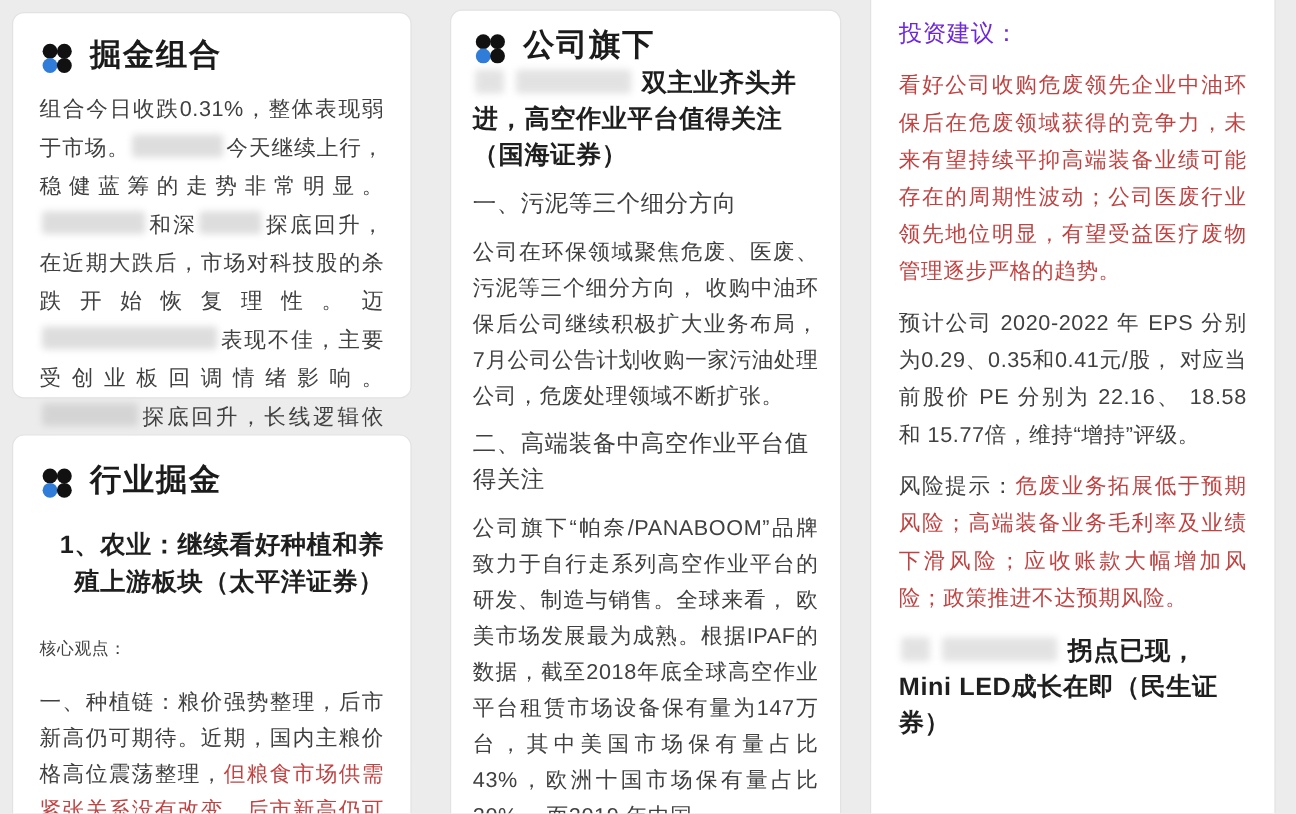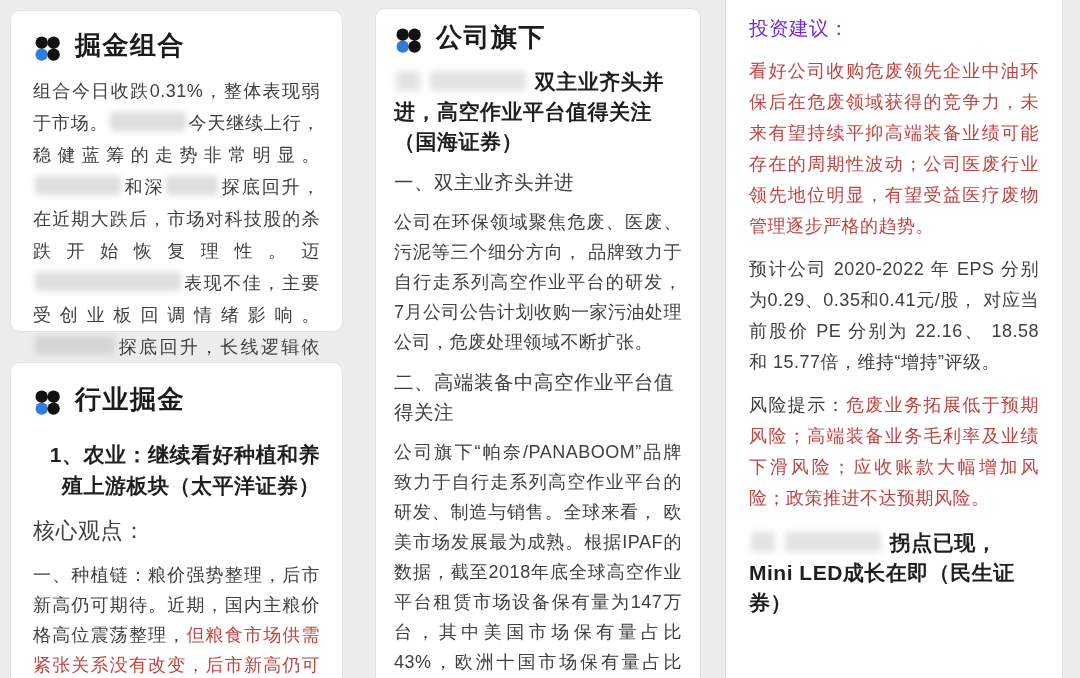--- a/index.html
+++ b/index.html
@@ -25,25 +25,25 @@
 
   .redacted { display:inline-block; background:#c2c2c2; opacity:.55; filter:blur(3px);
               border-radius:3px; height:19px; vertical-align:-2px; margin:0 2px; }
   .redacted.in-heading { height:20px; background:#cccccc; }
 
   
   #card-portfolio .body-text { margin-top:12px; line-height:32px; }
 
   
   #card-industry .sub-heading { margin-top:22px; line-height:31px;text-align:right; }
-  #card-industry .core-label  { margin-top:14px; font-size:22px; color:#404040; line-height:31px; letter-spacing:.5px; }
+  #card-industry .core-label  { margin-top:24px; font-size:14px; color:#404040; line-height:31px; letter-spacing:.5px; }
   #card-industry .body-text   { margin-top:14px; line-height:30px; }
 
   
-  #card-stock .sub-heading { margin-top:12px; line-height:30px; }
+  #card-stock .sub-heading { line-height:30px; }
   #card-stock .core-label  { margin-top:10px; font-size:19.5px; color:#404040; line-height:30px; letter-spacing:.5px; }
   #card-stock .point       { margin-top:10px; font-size:19.5px; color:#404040; line-height:30px; letter-spacing:.5px; }
   #card-stock .body-text   { margin-top:10px; line-height:30px; }
 
   
   #card-advice .plain-label { font-size:19.5px; color:#6d28d9; line-height:31px; letter-spacing:.5px; }
   #card-advice .body-text   { margin-top:12px; line-height:31px; }
   #card-advice .sub-heading { margin-top:14px; line-height:30px; }
 
   
@@ -102,22 +102,22 @@
           <circle cx="20.6" cy="20.6" r="6.2" fill="#111111"></circle>
         </svg>
       </span>
       <span class="card-title">公司旗下</span>
     </div>
     <h3 class="sub-heading">
       <span class="redacted in-heading rh-num"></span>
       <span class="redacted in-heading rh-name"></span>
       <span>双主业齐头并进，高空作业平台值得关注（国海证券）</span>
     </h3>
-    <div class="point">一、双主业齐头并进</div>
-    <p class="body-text">公司在环保领域聚焦危废、医废、污泥等三个细分方向， 品牌致力于自行走系列高空作业平台的研发， 7月公司公告计划收购一家污油处理公司，危废处理领域不断扩张。</p>
+    <div class="point">一、污泥等三个细分方向</div>
+    <p class="body-text">公司在环保领域聚焦危废、医废、污泥等三个细分方向， 收购中油环保后公司继续积极扩大业务布局， 7月公司公告计划收购一家污油处理公司，危废处理领域不断扩张。</p>
     <div class="point">二、高端装备中高空作业平台值得关注</div>
     <p class="body-text">公司旗下“帕奈/PANABOOM”品牌致力于自行走系列高空作业平台的研发、制造与销售。全球来看， 欧美市场发展最为成熟。根据IPAF的数据，截至2018年底全球高空作业平台租赁市场设备保有量为147万台，其中美国市场保有量占比43%，欧洲十国市场保有量占比20%。 而2019 年中国</p>
   </section>
 
   <section class="card" id="card-advice">
     <div class="plain-label">投资建议：</div>
     <p class="body-text red">看好公司收购危废领先企业中油环保后在危废领域获得的竞争力，未来有望持续平抑高端装备业绩可能存在的周期性波动；公司医废行业领先地位明显，有望受益医疗废物管理逐步严格的趋势。</p>
     <p class="body-text">预计公司 2020-2022 年 EPS 分别为0.29、0.35和0.41元/股， 对应当前股价 PE 分别为 22.16、 18.58 和 15.77倍，维持“增持”评级。</p>
     <p class="body-text">
       <span>风险提示：</span><span class="red">危废业务拓展低于预期风险；高端装备业务毛利率及业绩下滑风险；应收账款大幅增加风险；政策推进不达预期风险。</span>

